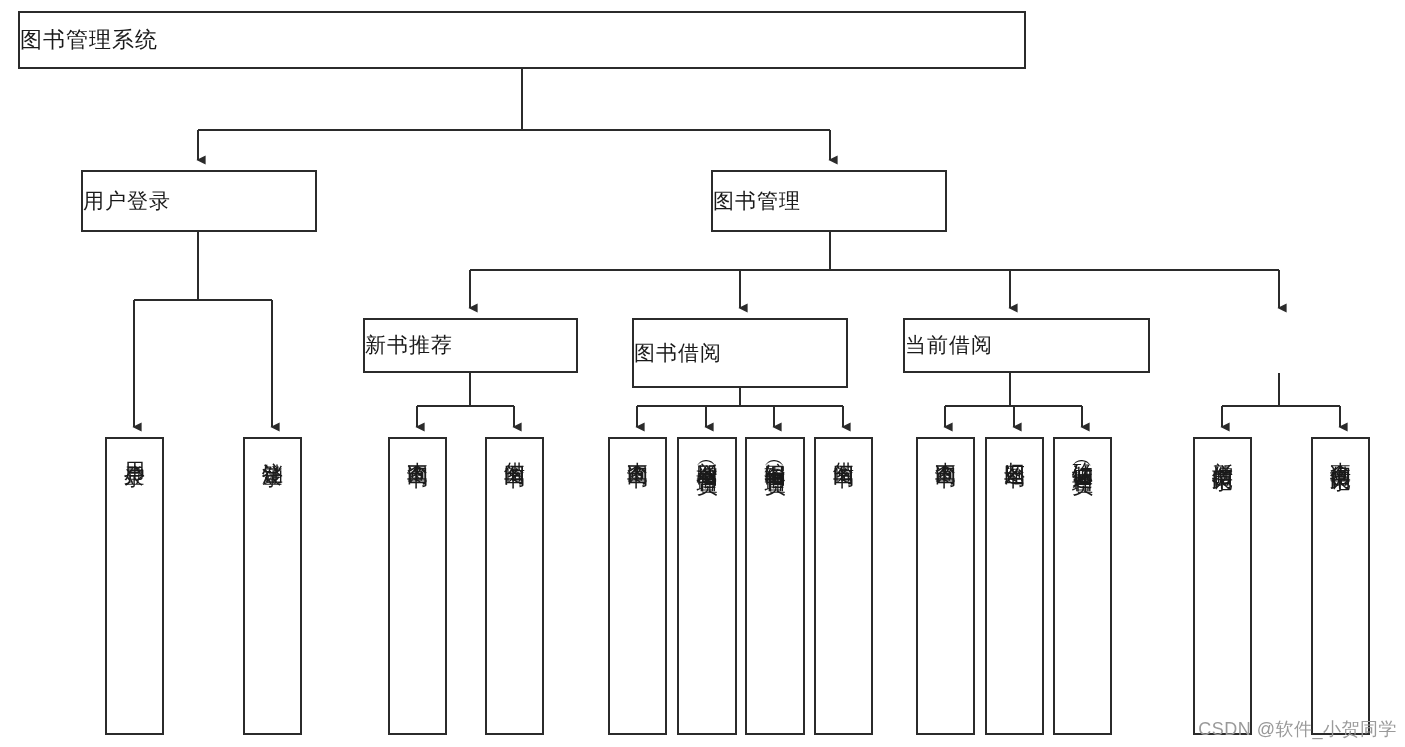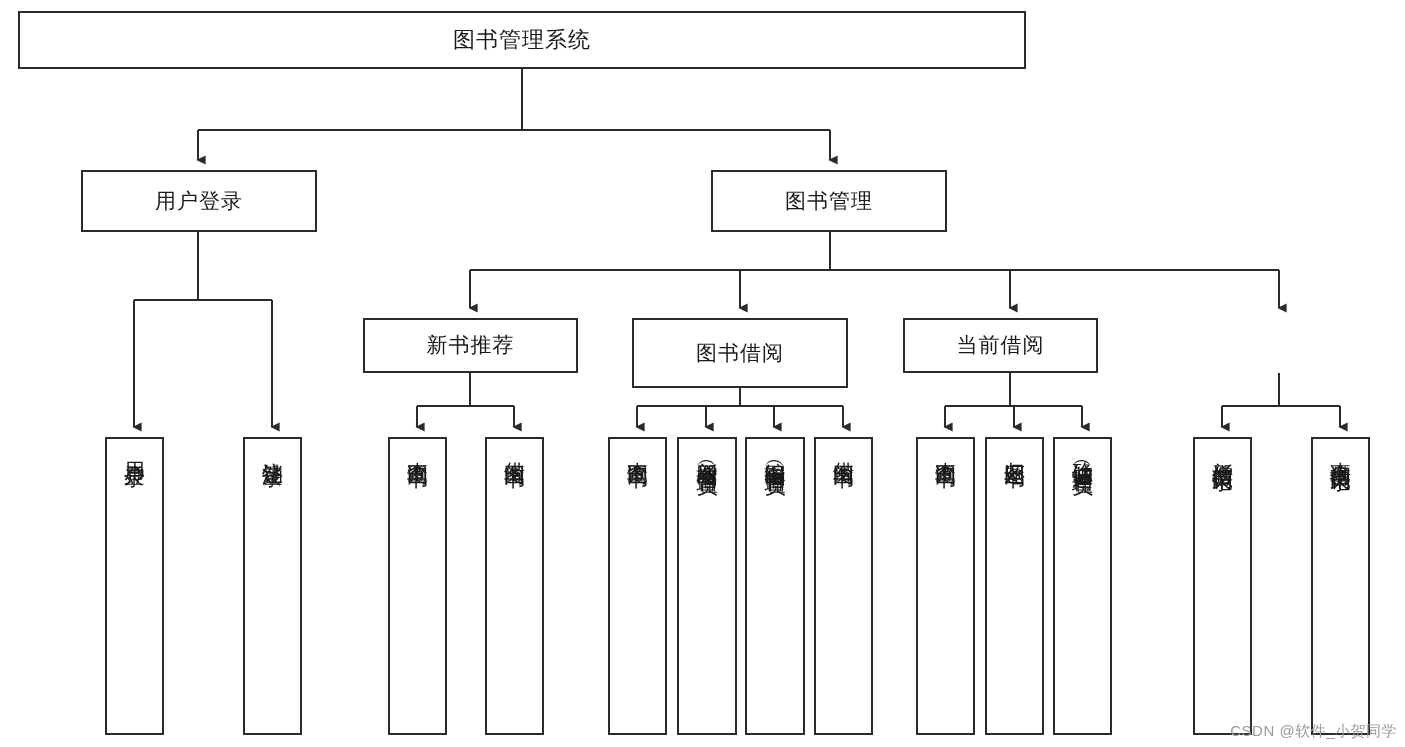--- a/index.html
+++ b/index.html
@@ -26,21 +26,20 @@
     width: 1405px;
     height: 747px;
   }
   .node {
     position: absolute;
     box-sizing: border-box;
     background: #ffffff;
     border: 2px solid #2b2b2b;
     display: flex;
     align-items: center;
-    justify-content: center;
     z-index: 3;
   }
   .node-label {
     font-size: 21px;
     line-height: 1.25;
     letter-spacing: 1px;
     color: #1a1a1a;
     white-space: nowrap;
     user-select: none;
   }
@@ -55,21 +54,21 @@
     text-orientation: upright;
     font-size: 21px;
     letter-spacing: 2px;
     line-height: 1.05;
     white-space: nowrap;
   }
   #watermark {
     position: absolute;
     right: 8px;
     bottom: 6px;
-    font-size: 15px;
+    font-size: 18px;
     color: #9a9a9a;
     letter-spacing: 0.5px;
     z-index: 6;
     user-select: none;
     white-space: nowrap;
   }
 </style>
 </head>
 <body>
 
@@ -137,21 +136,21 @@
   <div class="node" style="left:363px; top:318px; width:215px; height:55px;">
     <span class="node-label">新书推荐</span>
   </div>
 
   <div class="node" style="left:711px; top:170px; width:236px; height:62px;">
     <span class="node-label">图书管理</span>
   </div>
   <div class="node" style="left:632px; top:318px; width:216px; height:70px;">
     <span class="node-label">图书借阅</span>
   </div>
-  <div class="node" style="left:903px; top:318px; width:195px; height:55px;">
+  <div class="node" style="left:903px; top:318px; width:247px; height:55px;">
     <span class="node-label">当前借阅</span>
   </div>
 
   <div class="node vertical" style="left:105px; top:437px; width:59px; height:298px;">
     <span class="node-label">用户登录</span>
   </div>
   <div class="node vertical" style="left:243px; top:437px; width:59px; height:298px;">
     <span class="node-label">注销登录</span>
   </div>
 

